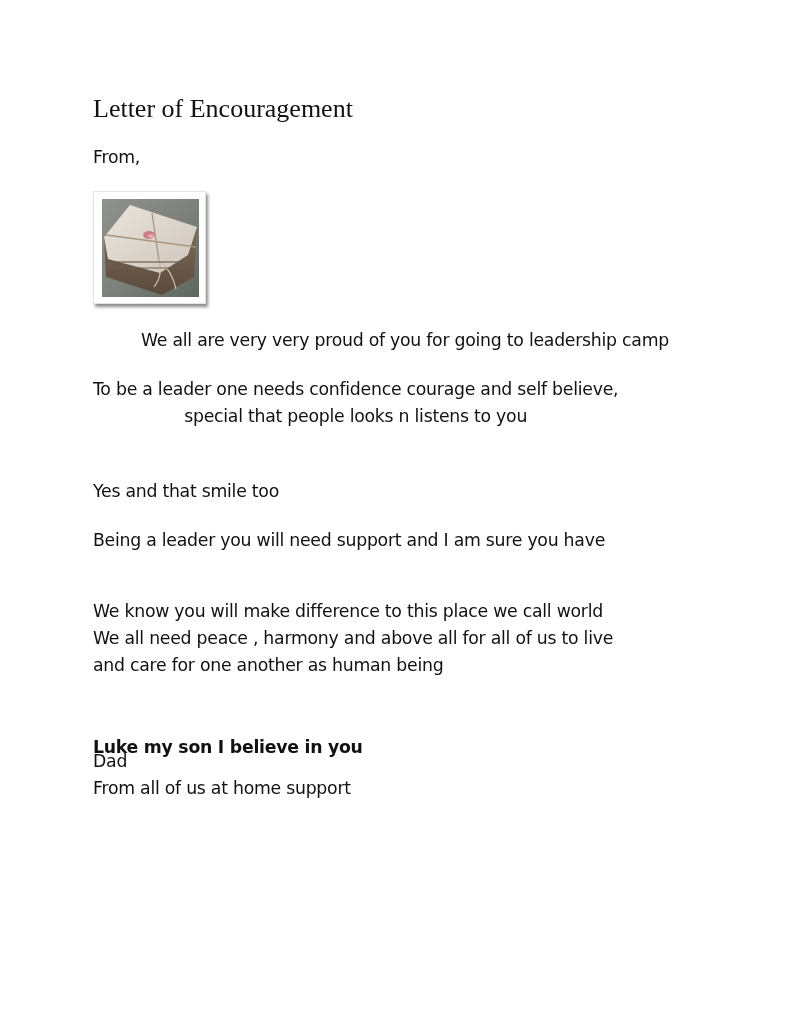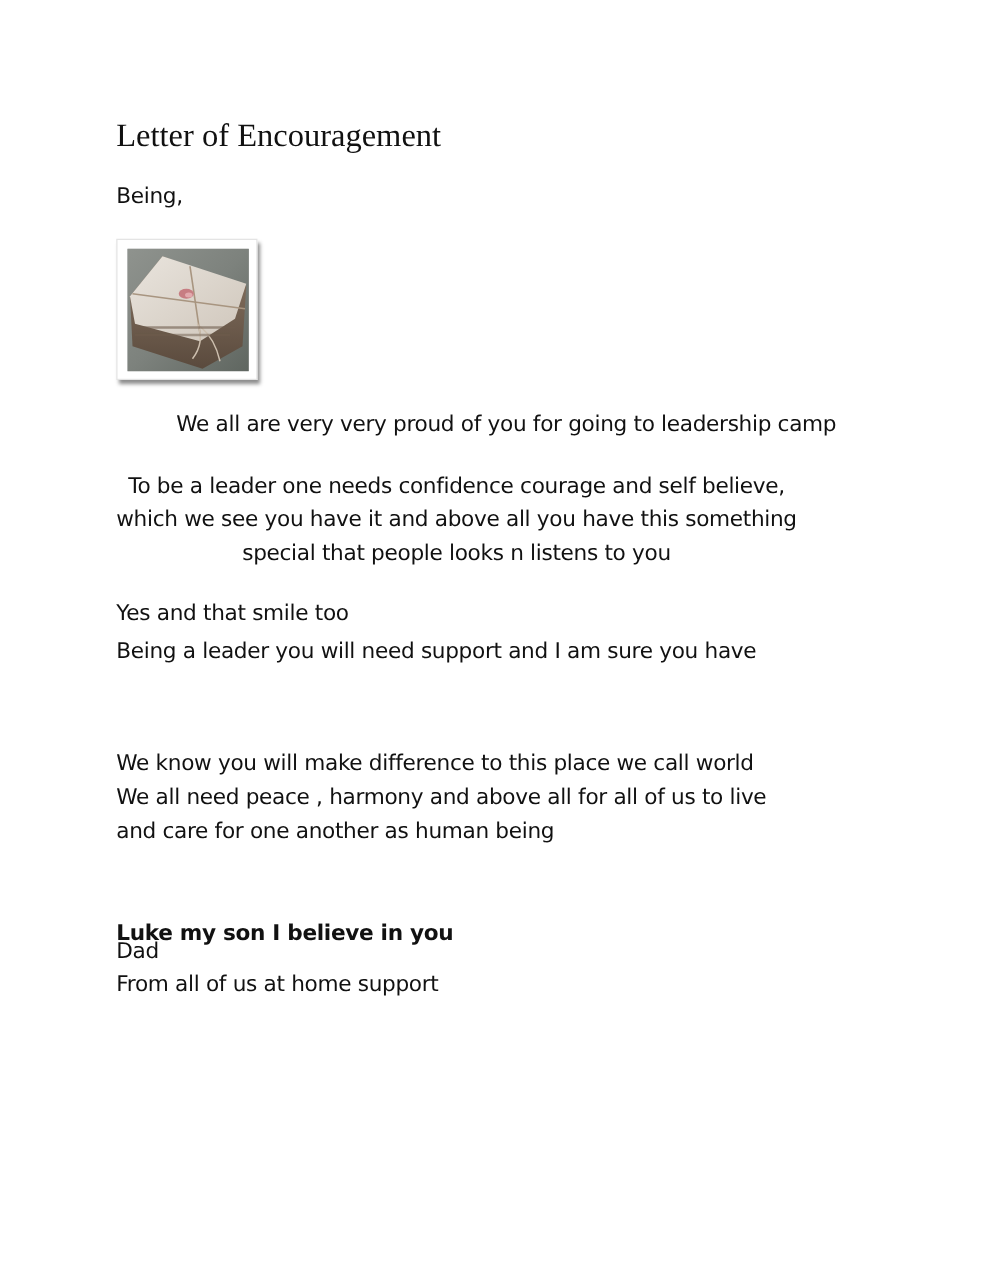--- a/index.html
+++ b/index.html
@@ -29,21 +29,21 @@
   }
 </style>
 </head>
 <body>
 
 <div class="page">
 
   <div class="title">Letter of Encouragement</div>
 
   <div class="body-text" style="top:144px;">
-    <div>Being,</div>
+    <div>From,</div>
   </div>
 
   <div class="photo-frame">
     <div class="photo">
       <svg width="97" height="98" viewBox="0 0 97 98" xmlns="http://www.w3.org/2000/svg">
         <defs>
           <linearGradient id="bg" x1="0" y1="0" x2="1" y2="1">
             <stop offset="0" stop-color="#8f938e"></stop>
             <stop offset="0.5" stop-color="#7d827d"></stop>
             <stop offset="1" stop-color="#5f6660"></stop>
@@ -70,29 +70,28 @@
       </svg>
     </div>
   </div>
 
   <div class="body-text" style="top:327px;margin-left:48px;">
     <div>We all are very very proud of you for going to leadership camp</div>
   </div>
 
   <div class="body-text" style="top:376px;text-align:center;">
     <div>To be a leader one needs confidence courage and self believe,</div>
-    <div>which we see you have it and above all you have this something</div>
     <div>special that people looks n listens to you</div>
   </div>
 
   <div class="body-text" style="top:478px;text-align:right;">
     <div>Yes and that smile too</div>
   </div>
 
-  <div class="body-text" style="top:508px;">
+  <div class="body-text" style="top:527px;">
     <div>Being a leader you will need support and I am sure you have</div>
   </div>
 
   <div class="body-text" style="top:598px;">
     <div>We know you will make difference to this place we call world</div>
     <div>We all need peace , harmony and above all for all of us to live</div>
     <div>and care for one another as human being</div>
   </div>
 
   <div class="body-text" style="top:734px;font-weight:bold;">

